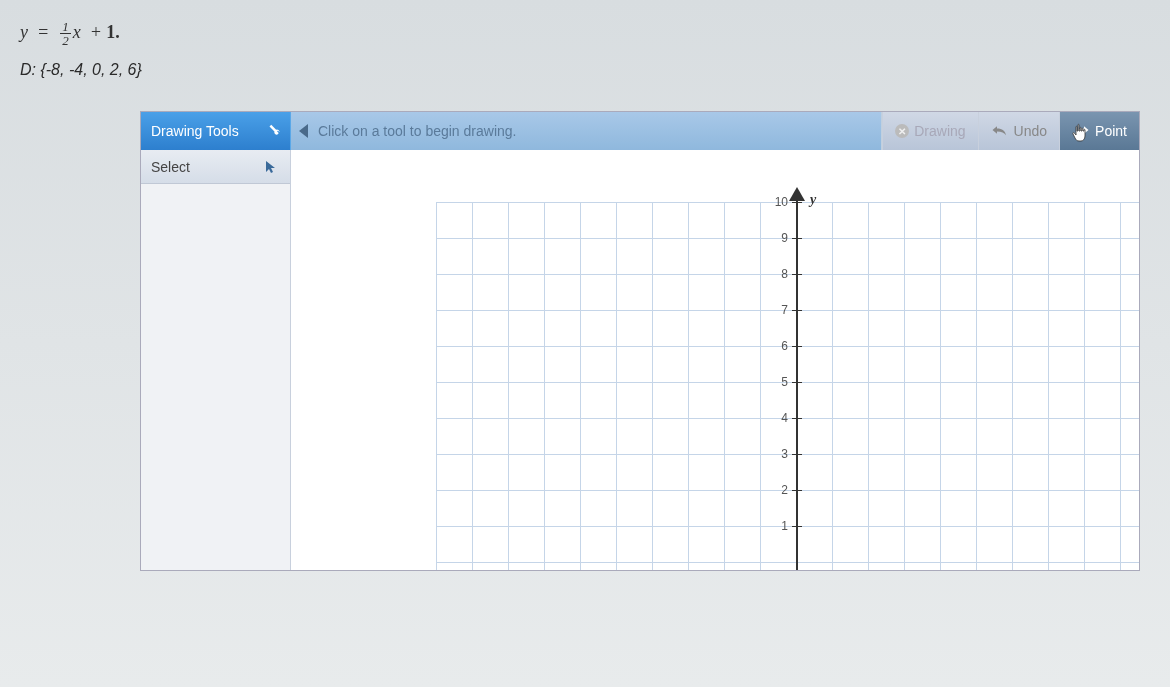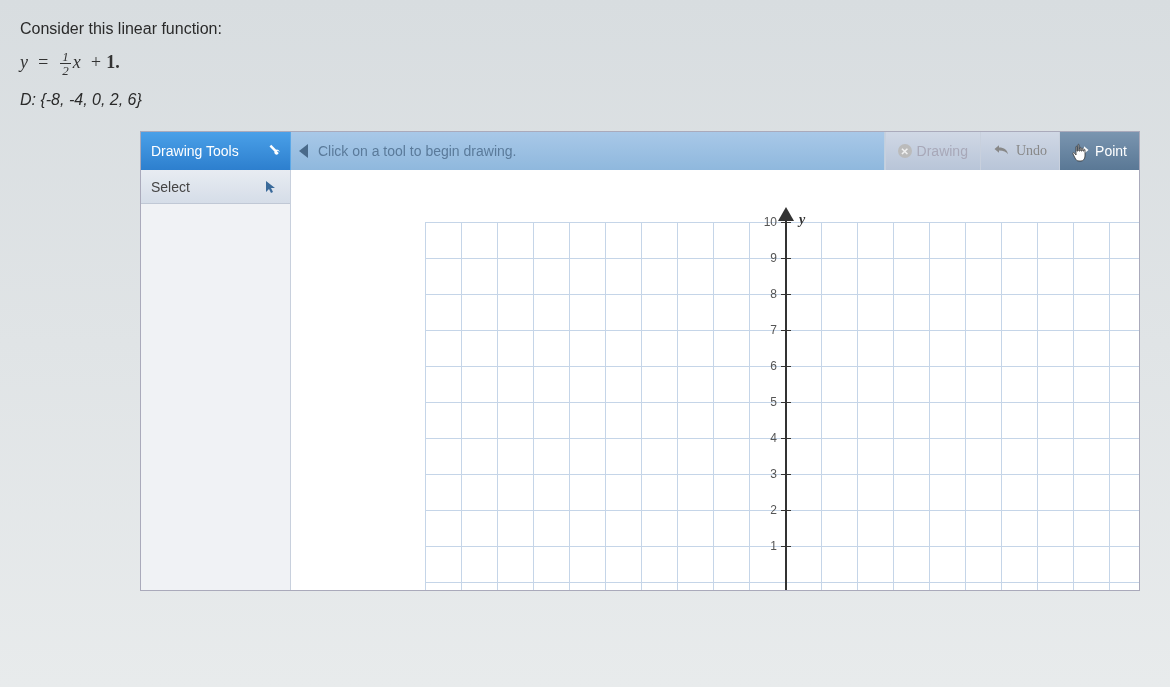--- a/index.html
+++ b/index.html
@@ -30,20 +30,21 @@
   vertical-align: middle;
   text-align: center;
   font-size: 13px;
   line-height: 1;
   margin: 0 2px;
 }
 .fraction .num { display: block; border-bottom: 1px solid #333; padding: 0 2px; }
 .fraction .den { display: block; padding: 0 2px; }
 .widget {
   margin-left: 140px;
+  margin-top: 10px;
   width: 1000px;
   border: 1px solid #aab;
   background: #fef9c3;
 }
 .widget-header {
   display: flex;
   height: 38px;
 }
 .tools-header {
   width: 150px;
@@ -87,21 +88,21 @@
   font-size: 14px;
   color: #a8a8b8;
   background: linear-gradient(to bottom, #d0d8e5, #b8c5d8);
   border-left: 1px solid #c8d0dd;
   cursor: pointer;
 }
 .action-btn.reset {
   background: linear-gradient(to bottom, #7a95b0, #5a7895);
   color: #fff;
 }
-.action-btn.undo { color: #888; font-family: Liberation Serif, serif; }
+.action-btn.undo { color: #888; }
 .delete-icon {
   width: 14px; height: 14px; border-radius: 50%;
   background: #bbb; color: #f0f0f0; font-size: 10px;
   display: flex; align-items: center; justify-content: center;
   font-weight: bold;
 }
 .undo-icon svg { width: 18px; height: 14px; }
 .widget-body {
   display: flex;
   height: 420px;
@@ -133,21 +134,21 @@
   background: #3a7ab8;
 }
 .canvas-area {
   flex: 1;
   background: #fff;
   position: relative;
   overflow: hidden;
 }
 .grid-container {
   position: absolute;
-  left: 134px;
+  left: 145px;
   top: 52px;
   width: 720px;
   height: 400px;
 }
 .grid-line-v, .grid-line-h {
   position: absolute;
   background: #c5d5e8;
 }
 .grid-line-v { width: 1px; height: 100%; top: 0; }
 .grid-line-h { height: 1px; width: 100%; left: 0; }
@@ -188,21 +189,20 @@
 .reset-cursor {
   position: absolute;
   left: 10px;
   top: 10px;
 }
 </style>
 </head>
 <body>
 
 <div class="problem-area">
-  <div class="problem-line">Consider this linear function:</div>
   <div class="equation">
     <span>y</span>
     &nbsp;<span>=</span>&nbsp;
     <span class="fraction">
       <span class="num">1</span>
       <span class="den">2</span>
     </span><span>x</span>
     &nbsp;<span>+</span>&nbsp;<span style="font-style:normal;font-weight:bold">1.</span>
   </div>
   <div class="problem-line" style="font-style:italic">D: {-8, -4, 0, 2, 6}</div>

